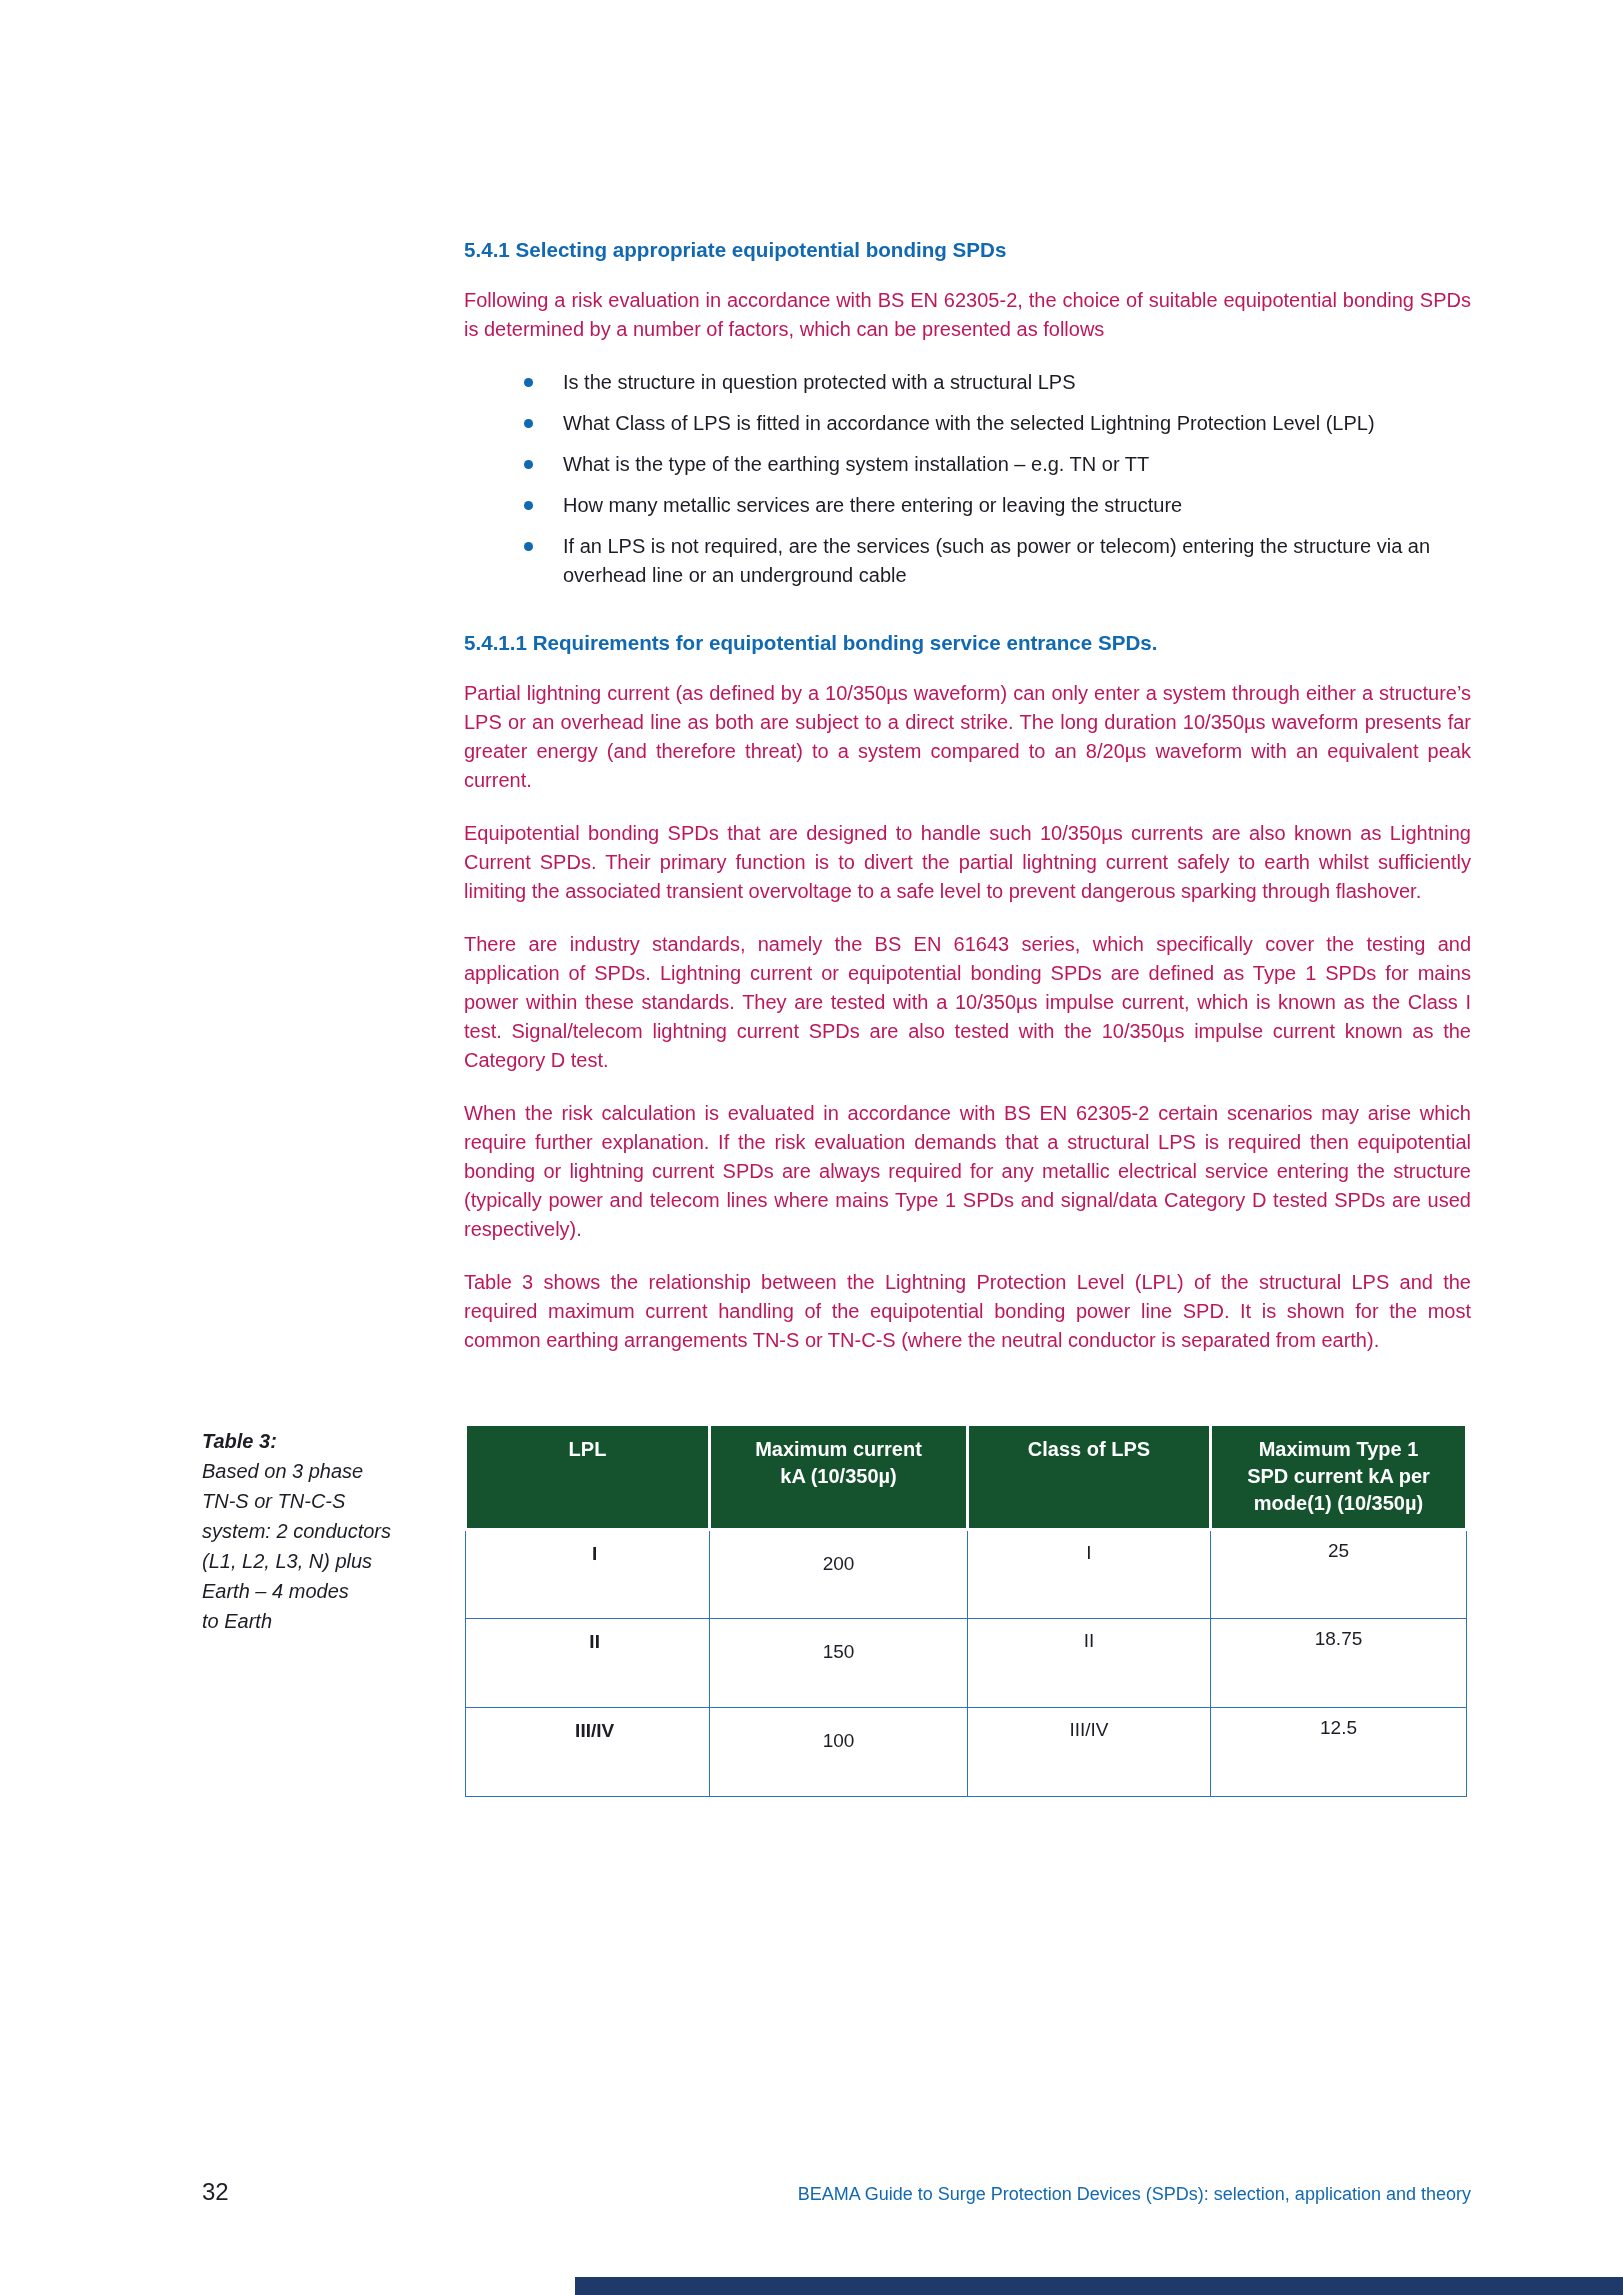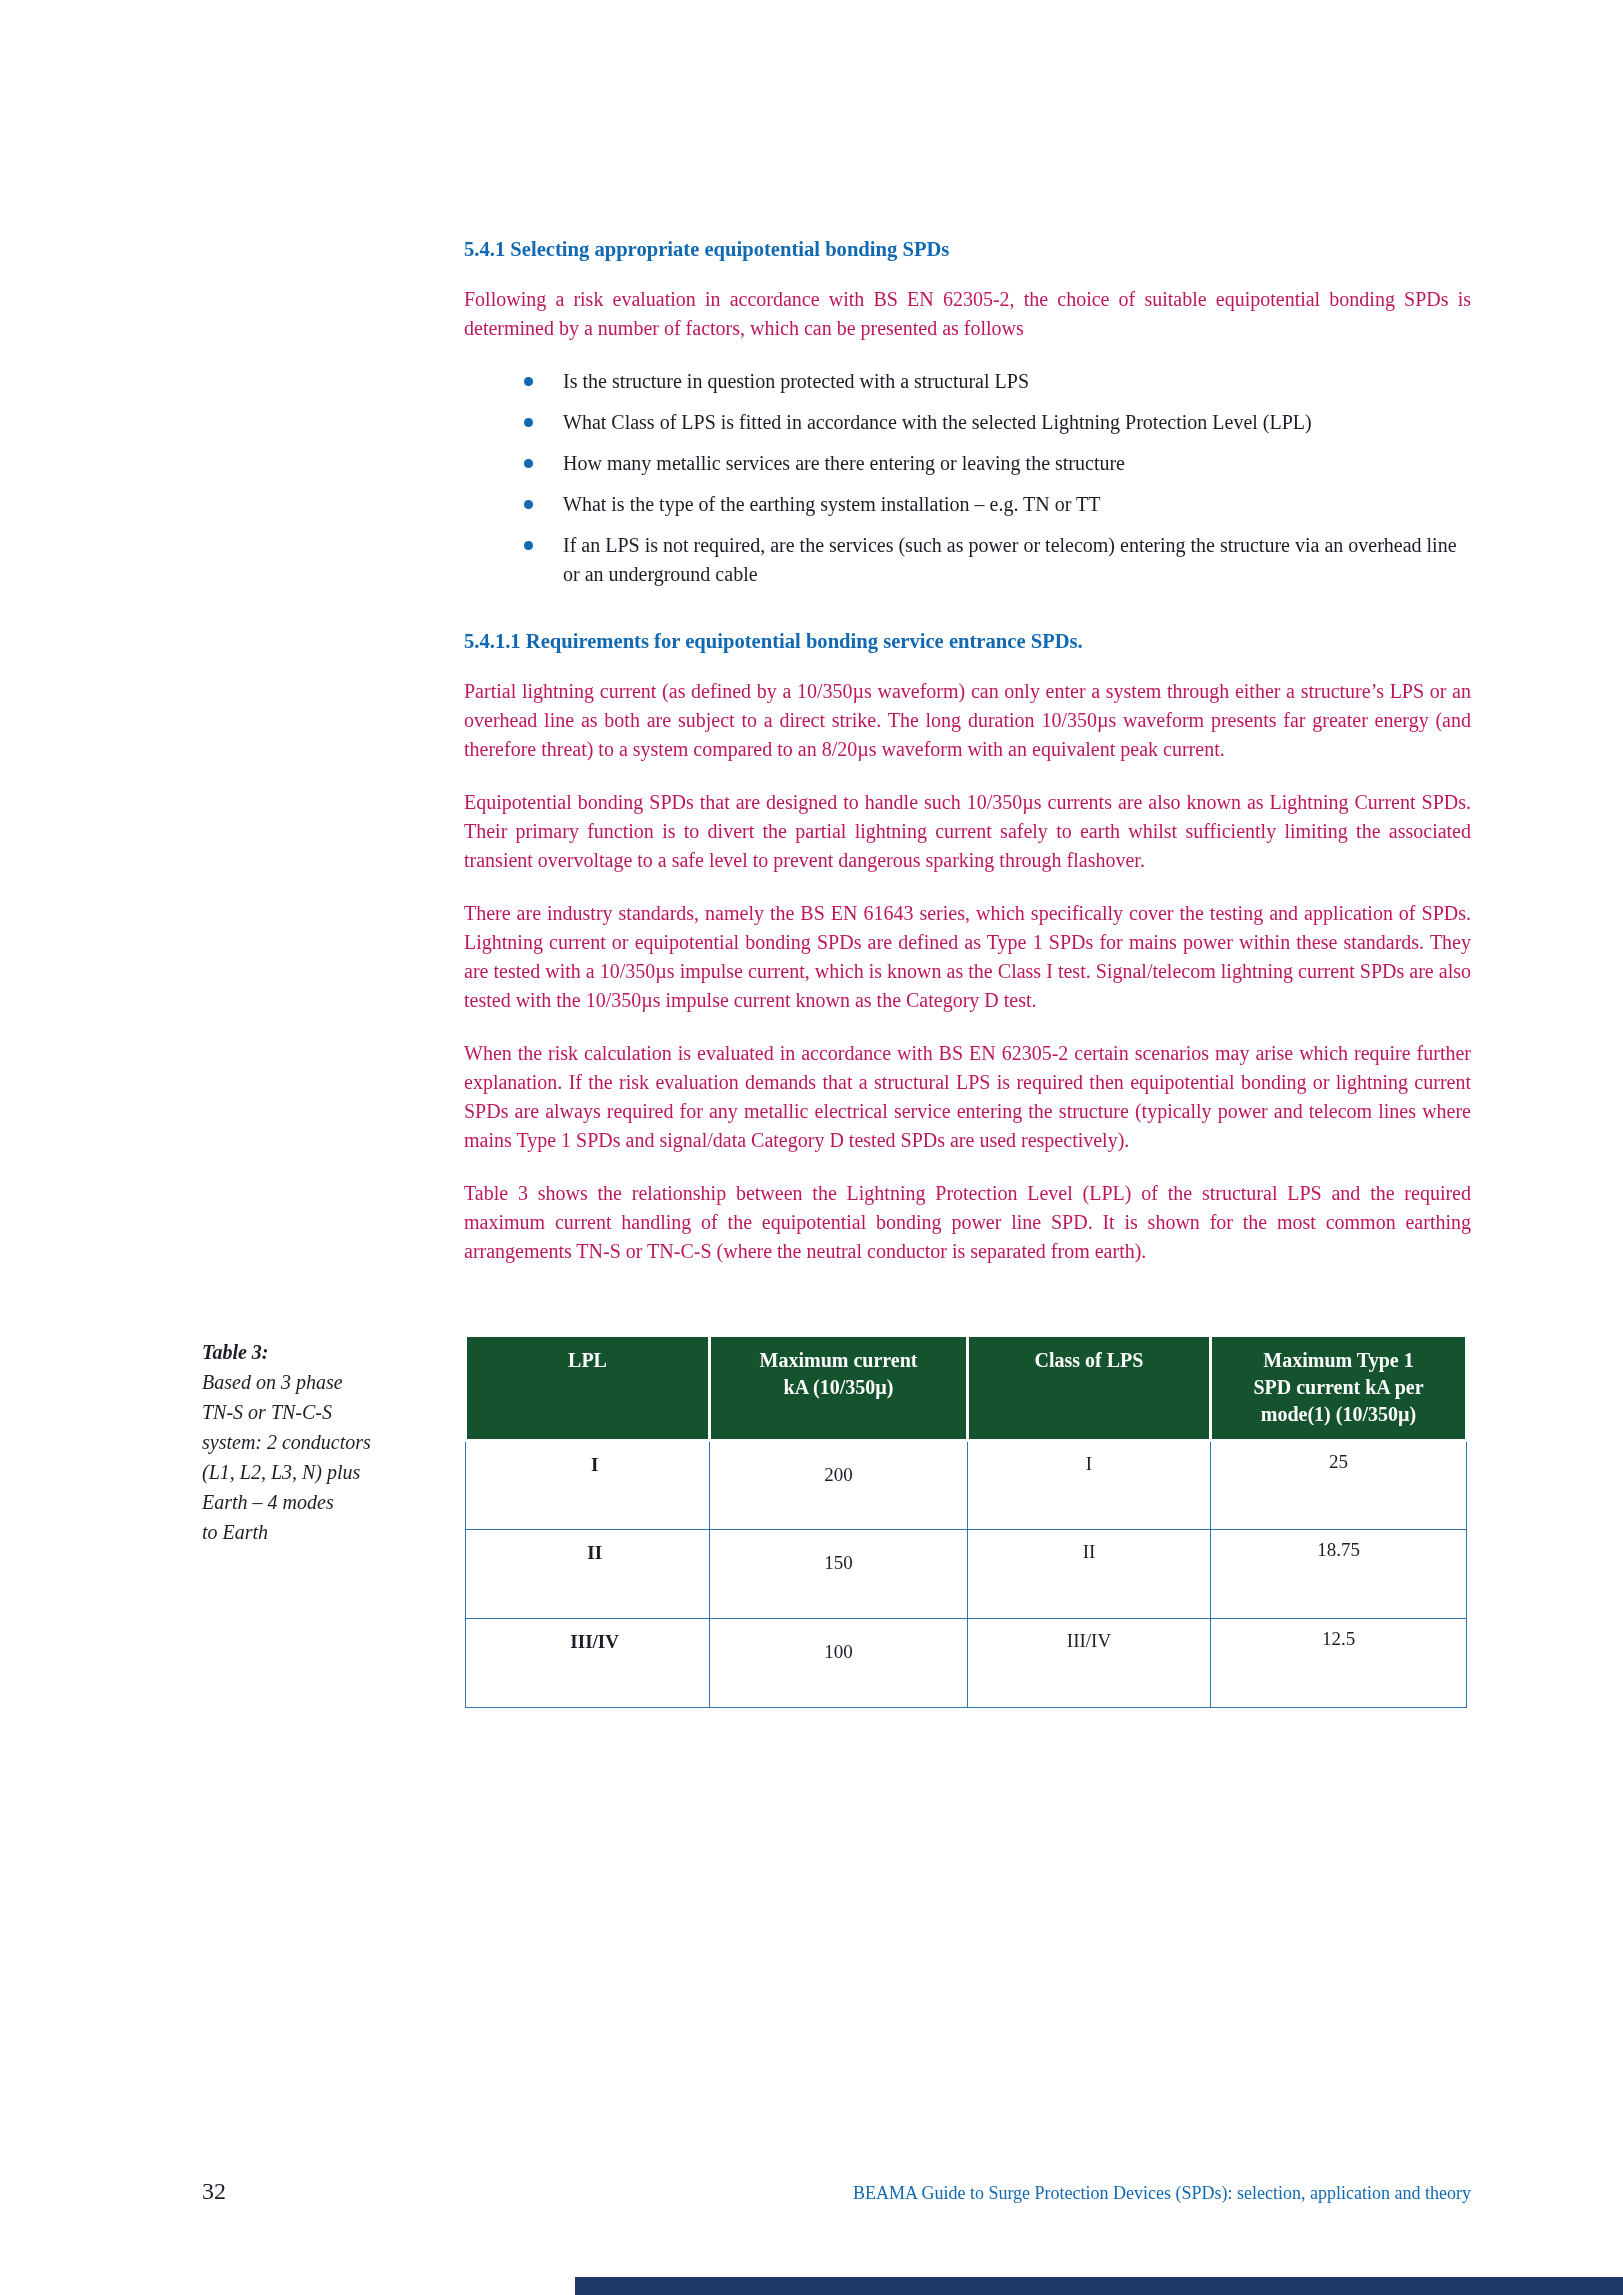--- a/index.html
+++ b/index.html
@@ -1,19 +1,19 @@
 <!DOCTYPE html>
 <html style="font-size:12.7px"><head>
 <meta charset="utf-8">
 <style>
   * { margin:0; padding:0; box-sizing:border-box; }
   html,body { background:#ffffff; }
   .page {
     position:relative; width:1623px; height:2295px; background:#ffffff;
-    font-family:Liberation Serif, serif; color:#1d1d27; overflow:hidden;
+    font-family:Liberation Sans, sans-serif; color:#1d1d27; overflow:hidden;
   }
   .content { position:absolute; left:202px; top:238px; width:1269px; }
   .tb { margin-left:262px; width:1007px; }
 
   .sec-heading { font-size:20.6px; font-weight:bold; color:#1169b2; margin-bottom:24px; }
   .sec2 { margin-top:41px; }
 
   .para { font-size:20px; line-height:29px; text-align:justify; margin-bottom:24px; color:#be185d; }
 
   ul.bullets { list-style:none; margin-top:14px; margin-bottom:0; }
@@ -54,22 +54,22 @@
 <div class="page">
   <div class="content">
 
     <h1 class="sec-heading tb">5.4.1 Selecting appropriate equipotential bonding SPDs</h1>
 
     <p class="para tb">Following a risk evaluation in accordance with BS EN 62305-2, the choice of suitable equipotential bonding SPDs is determined by a number of factors, which can be presented as follows</p>
 
     <ul class="bullets tb" id="bullet-list">
         <li><span class="dot"></span><span>Is the structure in question protected with a structural LPS</span></li>
         <li><span class="dot"></span><span>What Class of LPS is fitted in accordance with the selected Lightning Protection Level (LPL)</span></li>
+        <li><span class="dot"></span><span>What is the type of the earthing system installation – e.g. TN or TT</span></li>
         <li><span class="dot"></span><span>How many metallic services are there entering or leaving the structure</span></li>
-        <li><span class="dot"></span><span>What is the type of the earthing system installation – e.g. TN or TT</span></li>
         <li><span class="dot"></span><span>If an LPS is not required, are the services (such as power or telecom) entering the structure via an overhead line or an underground cable</span></li>
       </ul>
 
     <h1 class="sec-heading tb sec2">5.4.1.1 Requirements for equipotential bonding service entrance SPDs.</h1>
 
     <div id="paragraphs">
         <p class="para tb">Partial lightning current (as defined by a 10/350µs waveform) can only enter a system through either a structure’s LPS or an overhead line as both are subject to a direct strike. The long duration 10/350µs waveform presents far greater energy (and therefore threat) to a system compared to an 8/20µs waveform with an equivalent peak current.</p>
         <p class="para tb">Equipotential bonding SPDs that are designed to handle such 10/350µs currents are also known as Lightning Current SPDs. Their primary function is to divert the partial lightning current safely to earth whilst sufficiently limiting the associated transient overvoltage to a safe level to prevent dangerous sparking through flashover.</p>
         <p class="para tb">There are industry standards, namely the BS EN 61643 series, which specifically cover the testing and application of SPDs. Lightning current or equipotential bonding SPDs are defined as Type 1 SPDs for mains power within these standards. They are tested with a 10/350µs impulse current, which is known as the Class I test. Signal/telecom lightning current SPDs are also tested with the 10/350µs impulse current known as the Category D test.</p>
         <p class="para tb">When the risk calculation is evaluated in accordance with BS EN 62305-2 certain scenarios may arise which require further explanation. If the risk evaluation demands that a structural LPS is required then equipotential bonding or lightning current SPDs are always required for any metallic electrical service entering the structure (typically power and telecom lines where mains Type 1 SPDs and signal/data Category D tested SPDs are used respectively).</p>

